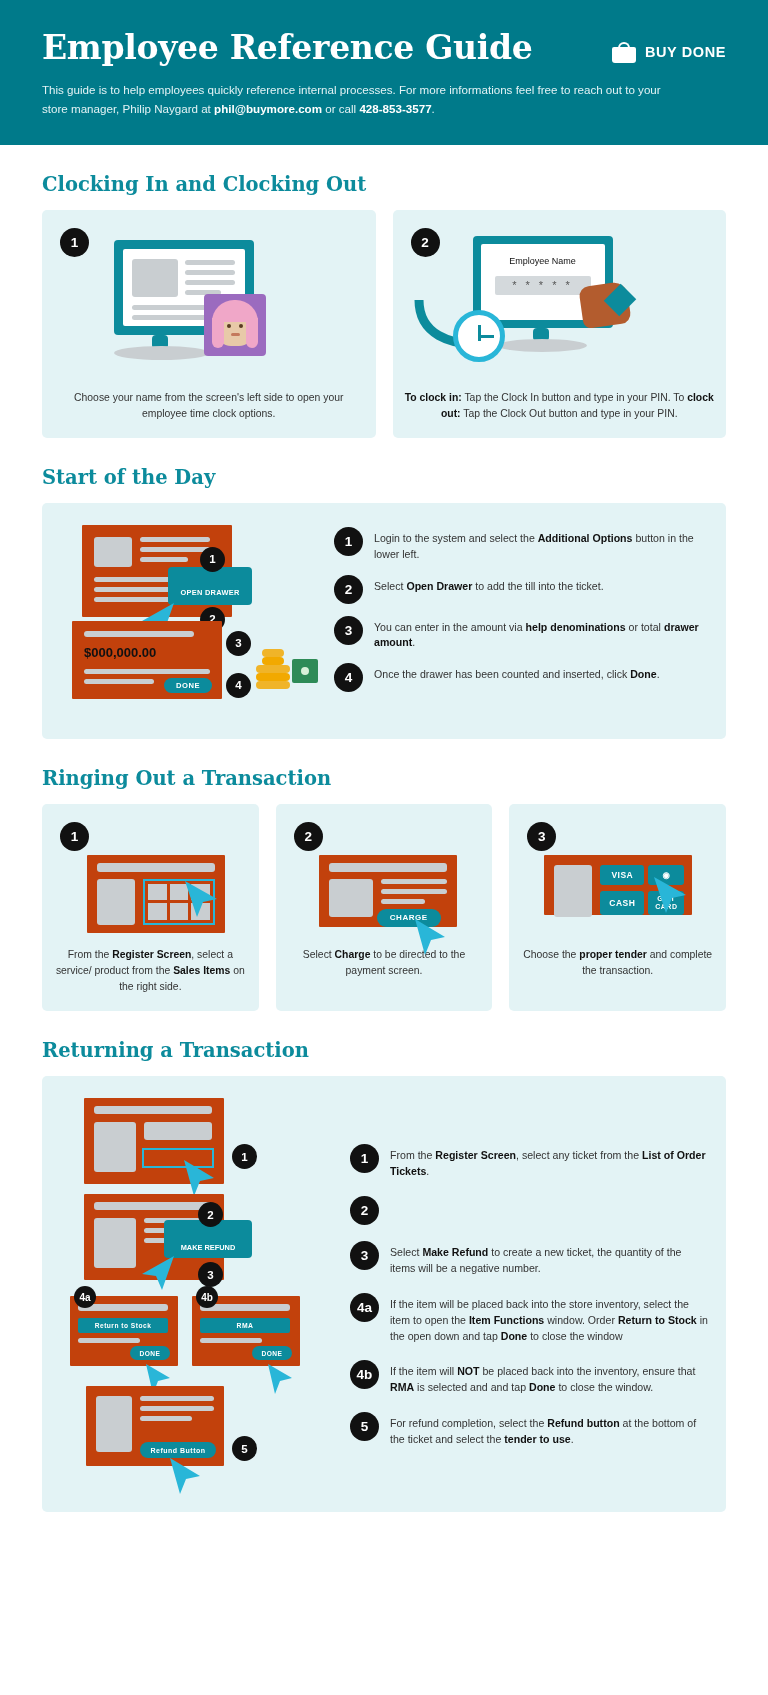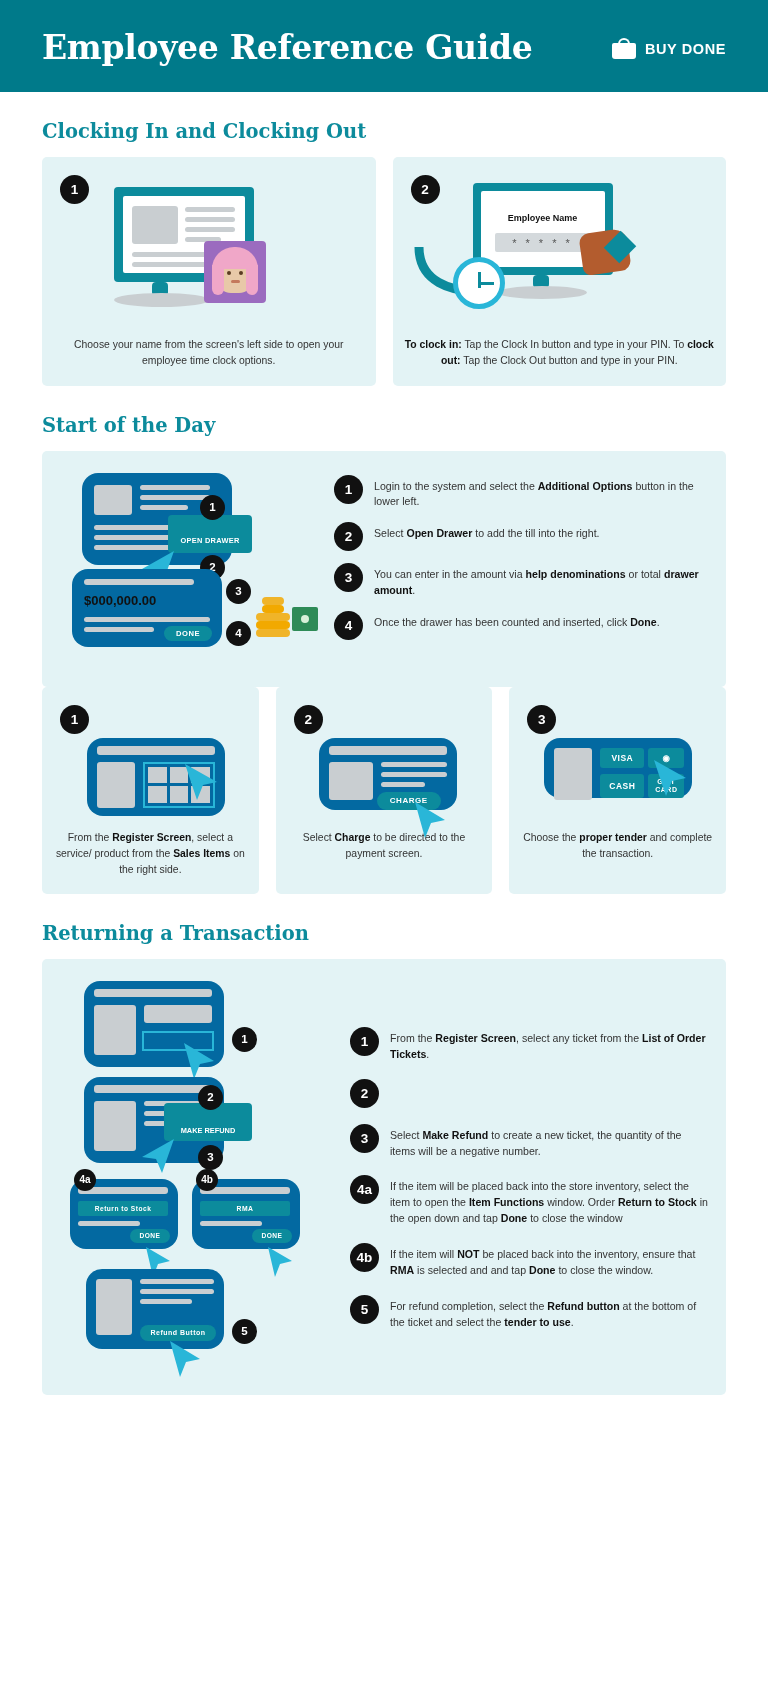--- a/index.html
+++ b/index.html
@@ -12,21 +12,21 @@
   }
   .page { width:768px; position:relative; background:#fff; }
 
   
   .header {
     background:#007a8a;
     color:#fff;
     padding: 30px 42px 26px 42px;
     position:relative;
   }
-  .header-top { display:flex; align-items:flex-start; justify-content:space-between; }
+  .header-top { display:flex; align-items:center; justify-content:space-between; }
   .header h1 {
     font-family:"DejaVu Serif", serif;
     font-weight:bold;
     font-size:33px;
     margin:0;
     letter-spacing:-0.3px;
     line-height:1.1;
   }
   .buy-more { display:flex; align-items:center; gap:9px; padding-top:8px; }
   .buy-more .label { font-size:14.5px; font-weight:bold; letter-spacing:0.6px; }
@@ -89,39 +89,42 @@
     background:#0c8b9c; color:#fff; border-radius:3px;
     font-size:7.4px; font-weight:bold; letter-spacing:0.3px;
     display:flex; align-items:center; justify-content:center;
     text-align:center;
   }
   .done-pill {
     background:#0c8b9c; color:#fff; border-radius:9px;
     font-size:7.6px; font-weight:bold; letter-spacing:0.5px;
     display:flex; align-items:center; justify-content:center;
   }
-  .cardlike { background:#0369a1; border-radius:16px; position:absolute; }
+  .cardlike { background:#c2410c; border-radius:1px; position:absolute; }
   .amount { font-size:13px; font-weight:bold; color:#111; }
   .bottom-space { height:30px; }
 </style>
 </head>
 <body>
 
 <div class="page">
 
   <div class="header">
     <div class="header-top">
       <h1>Employee Reference Guide</h1>
       <div class="buy-more">
         <span class="bag">
           <span class="handle"></span>
             <span class="body"></span>
         </span>
         <span class="label">BUY DONE</span>
       </div>
+    </div>
+    <div class="subtitle">
+      <span>This guide is to help employees quickly reference internal processes. For more informations feel free to reach out to your store manager, Philip Naygard at </span><b>phil@buymore.com</b><span> or call </span><b>428-853-3577</b><span>.</span>
     </div>
   </div>
 
   <div class="section s1">
     <div class="section-title">Clocking In and Clocking Out</div>
     <div class="row">
 
       <div class="card">
         <div class="stage">
           <div class="badge" style="position:absolute;left:6px;top:6px;">1</div>
@@ -152,21 +155,21 @@
         </div>
         <div class="caption">Choose your name from the screen's left side to open your employee time clock options.</div>
       </div>
 
       <div class="card">
         <div class="stage">
           <div class="badge" style="position:absolute;left:6px;top:6px;">2</div>
 
           <div class="monitor" style="left:68px;top:14px;width:140px;height:92px;">
             <div class="screen" style="left:8px;top:8px;right:8px;bottom:8px;">
-              <div style="text-align:center;font-size:9px;font-weight:bold;color:#111;margin-top:22px;">Employee Name</div>
+              <div style="text-align:center;font-size:9px;font-weight:normal;color:#111;margin-top:12px;">Employee Name</div>
               <div style="margin:10px auto 0;width:96px;height:19px;background:#d4d9dc;border-radius:2px;display:flex;align-items:center;justify-content:center;letter-spacing:3px;font-size:11px;color:#555;">* * * * *</div>
             </div>
           </div>
           <div class="monitor" style="left:128px;top:106px;width:16px;height:13px;background:#0c8b9c;"></div>
           <div class="stand" style="left:92px;top:117px;width:90px;height:13px;"></div>
 
           <svg width="80" height="60" style="position:absolute;left:8px;top:72px;">
             <path d="M6 6 C 6 42, 40 50, 62 50" stroke="#0c8b9c" stroke-width="9" fill="none"></path>
             <polygon points="58,36 80,50 58,64" fill="#0c8b9c"></polygon>
           </svg>
@@ -234,35 +237,36 @@
         </div>
       </div>
 
       <div class="numlist" style="flex:1;padding-top:6px;">
         <div class="numitem">
           <div class="badge">1</div>
           <div class="txt"><span>Login to the system and select the </span><b>Additional Options</b><span> button in the lower left.</span></div>
         </div>
         <div class="numitem">
           <div class="badge">2</div>
-          <div class="txt"><span>Select </span><b>Open Drawer</b><span> to add the till into the right.</span></div>
+          <div class="txt"><span>Select </span><b>Open Drawer</b><span> to add the till into the ticket.</span></div>
         </div>
         <div class="numitem">
           <div class="badge">3</div>
           <div class="txt"><span>You can enter in the amount via </span><b>help denominations</b><span> or total </span><b>drawer amount</b><span>.</span></div>
         </div>
         <div class="numitem">
           <div class="badge">4</div>
           <div class="txt"><span>Once the drawer has been counted and inserted, click </span><b>Done</b><span>.</span></div>
         </div>
       </div>
     </div>
   </div>
 
   <div class="section s3">
+    <div class="section-title">Ringing Out a Transaction</div>
     <div class="row">
 
       <div class="card">
         <div class="stage">
           <div class="badge" style="position:absolute;left:5px;top:5px;">1</div>
           <div class="cardlike" style="left:32px;top:38px;width:138px;height:78px;">
             <div class="greybar" style="position:absolute;left:10px;top:8px;width:118px;height:9px;"></div>
             <div class="greybar" style="position:absolute;left:10px;top:24px;width:38px;height:46px;"></div>
             <div style="position:absolute;left:56px;top:24px;width:72px;height:46px;border:2px solid #29b6d8;display:grid;grid-template-columns:1fr 1fr 1fr;grid-template-rows:1fr 1fr;gap:3px;padding:3px;">
               <div style="background:#c9ced1;"></div>

